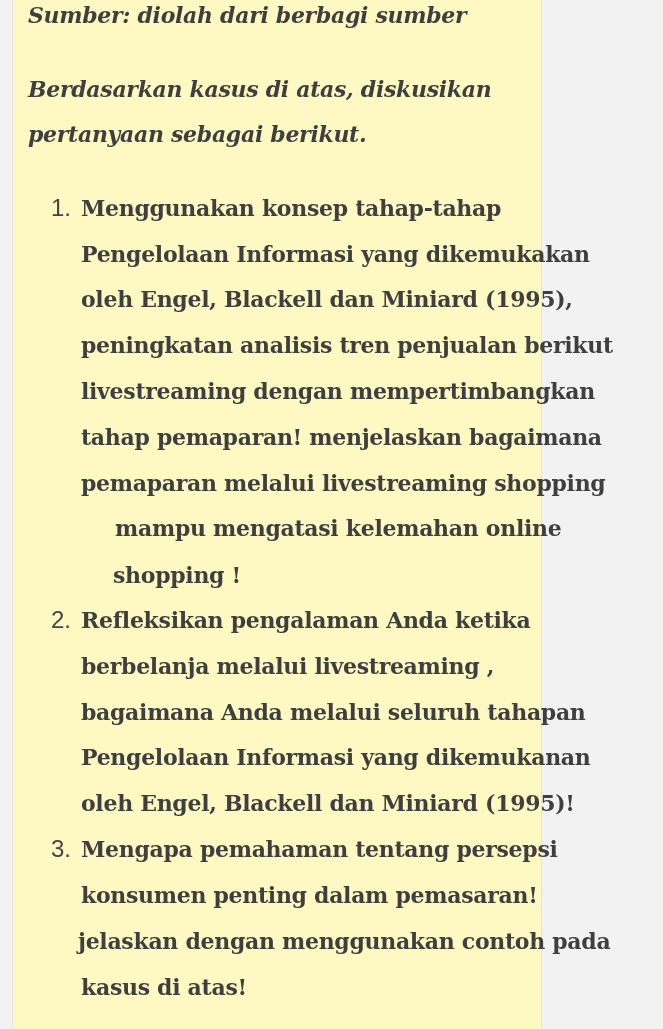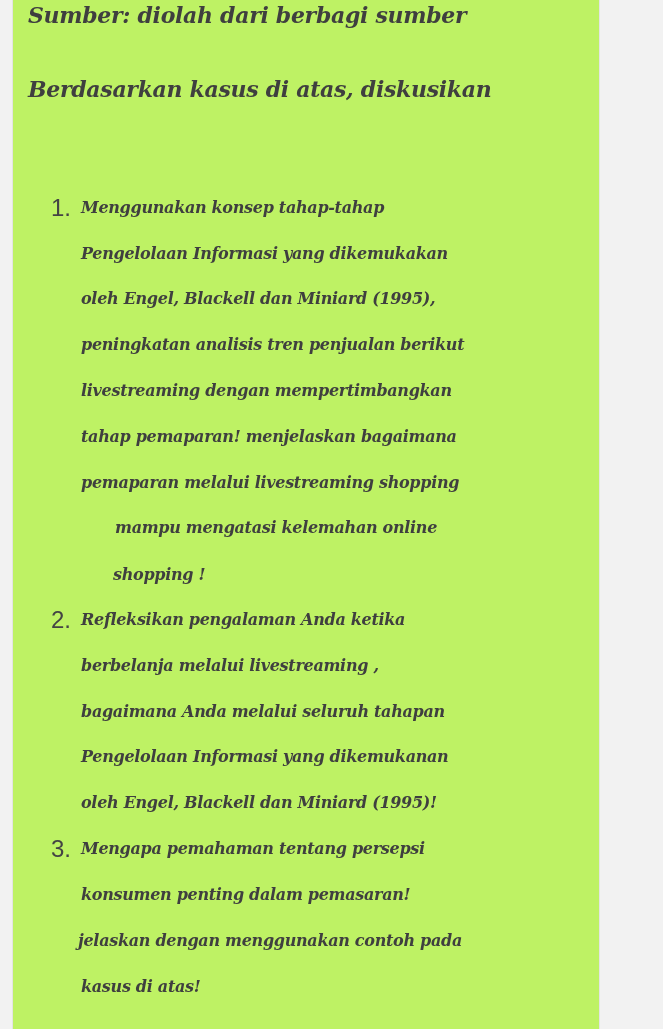--- a/index.html
+++ b/index.html
@@ -3,53 +3,54 @@
 <meta charset="utf-8">
 <style>
   html, body { margin: 0; padding: 0; }
   body {
     width: 663px; height: 1029px; overflow: hidden;
     background: #f2f2f2;
     font-family: "DejaVu Serif", serif;
     color: #3f3f3f;
   }
   .card {
-    position: absolute; left: 12px; top: 0; width: 588px; height: 1029px;
-    background: #bef264;
+    position: absolute; left: 12px; top: 0; width: 530px; height: 1029px;
+    background: #fef9c3;
     border-left: 1px solid #e4e4e4;
     border-right: 1px solid #e4e4e4;
     box-sizing: border-box;
   }
   .line {
     position: absolute; left: 15px;
     font-size: 22px; font-style: italic; font-weight: bold;
     white-space: nowrap; letter-spacing: -0.3px;
     line-height: 30px;
   }
   .num {
     position: absolute; left: 38px;
     font-family: "Liberation Sans", sans-serif;
     font-size: 24px; font-weight: normal; font-style: normal;
     color: #444;
     line-height: 30px;
   }
   .item-line {
     position: absolute; left: 68px;
-    font-size: 16px; font-style: italic; font-weight: bold;
+    font-size: 22px; font-weight: bold;
     white-space: nowrap; letter-spacing: -0.3px;
     line-height: 30px;
   }
 </style>
 </head>
 <body>
 
 <div class="card">
   <div class="line" style="top:0px;">Sumber: diolah dari berbagi sumber</div>
 
   <div class="line" style="top:74px;">Berdasarkan kasus di atas, diskusikan</div>
+  <div class="line" style="top:119px;">pertanyaan sebagai berikut.</div>
 
   <div>
     <div class="num" style="top:193px;">1.</div>
     <div class="item-line" style="top:193px;">Menggunakan konsep tahap-tahap</div>
     <div class="item-line" style="top:239px;">Pengelolaan Informasi yang dikemukakan</div>
     <div class="item-line" style="top:284px;">oleh Engel, Blackell dan Miniard (1995),</div>
     <div class="item-line" style="top:330px;">peningkatan analisis tren penjualan berikut</div>
     <div class="item-line" style="top:376px;">livestreaming dengan mempertimbangkan</div>
     <div class="item-line" style="top:422px;">tahap pemaparan! menjelaskan bagaimana</div>
     <div class="item-line" style="top:468px;">pemaparan melalui livestreaming shopping</div>

